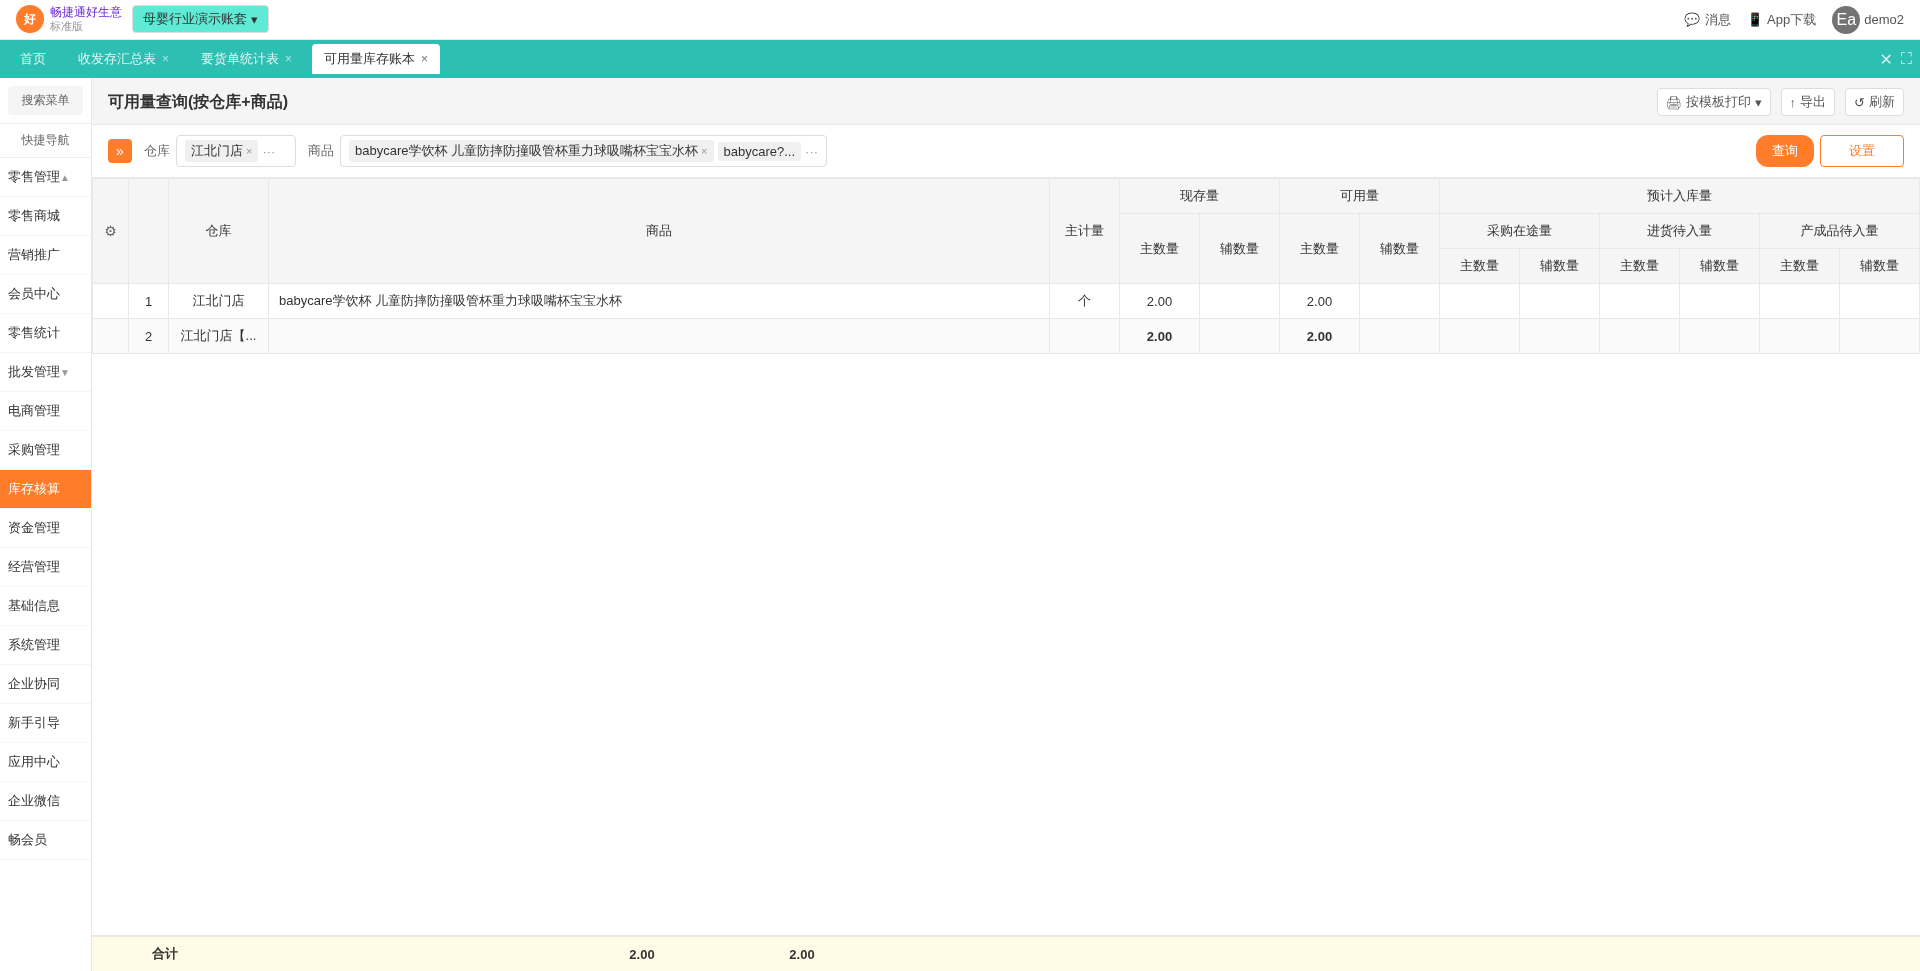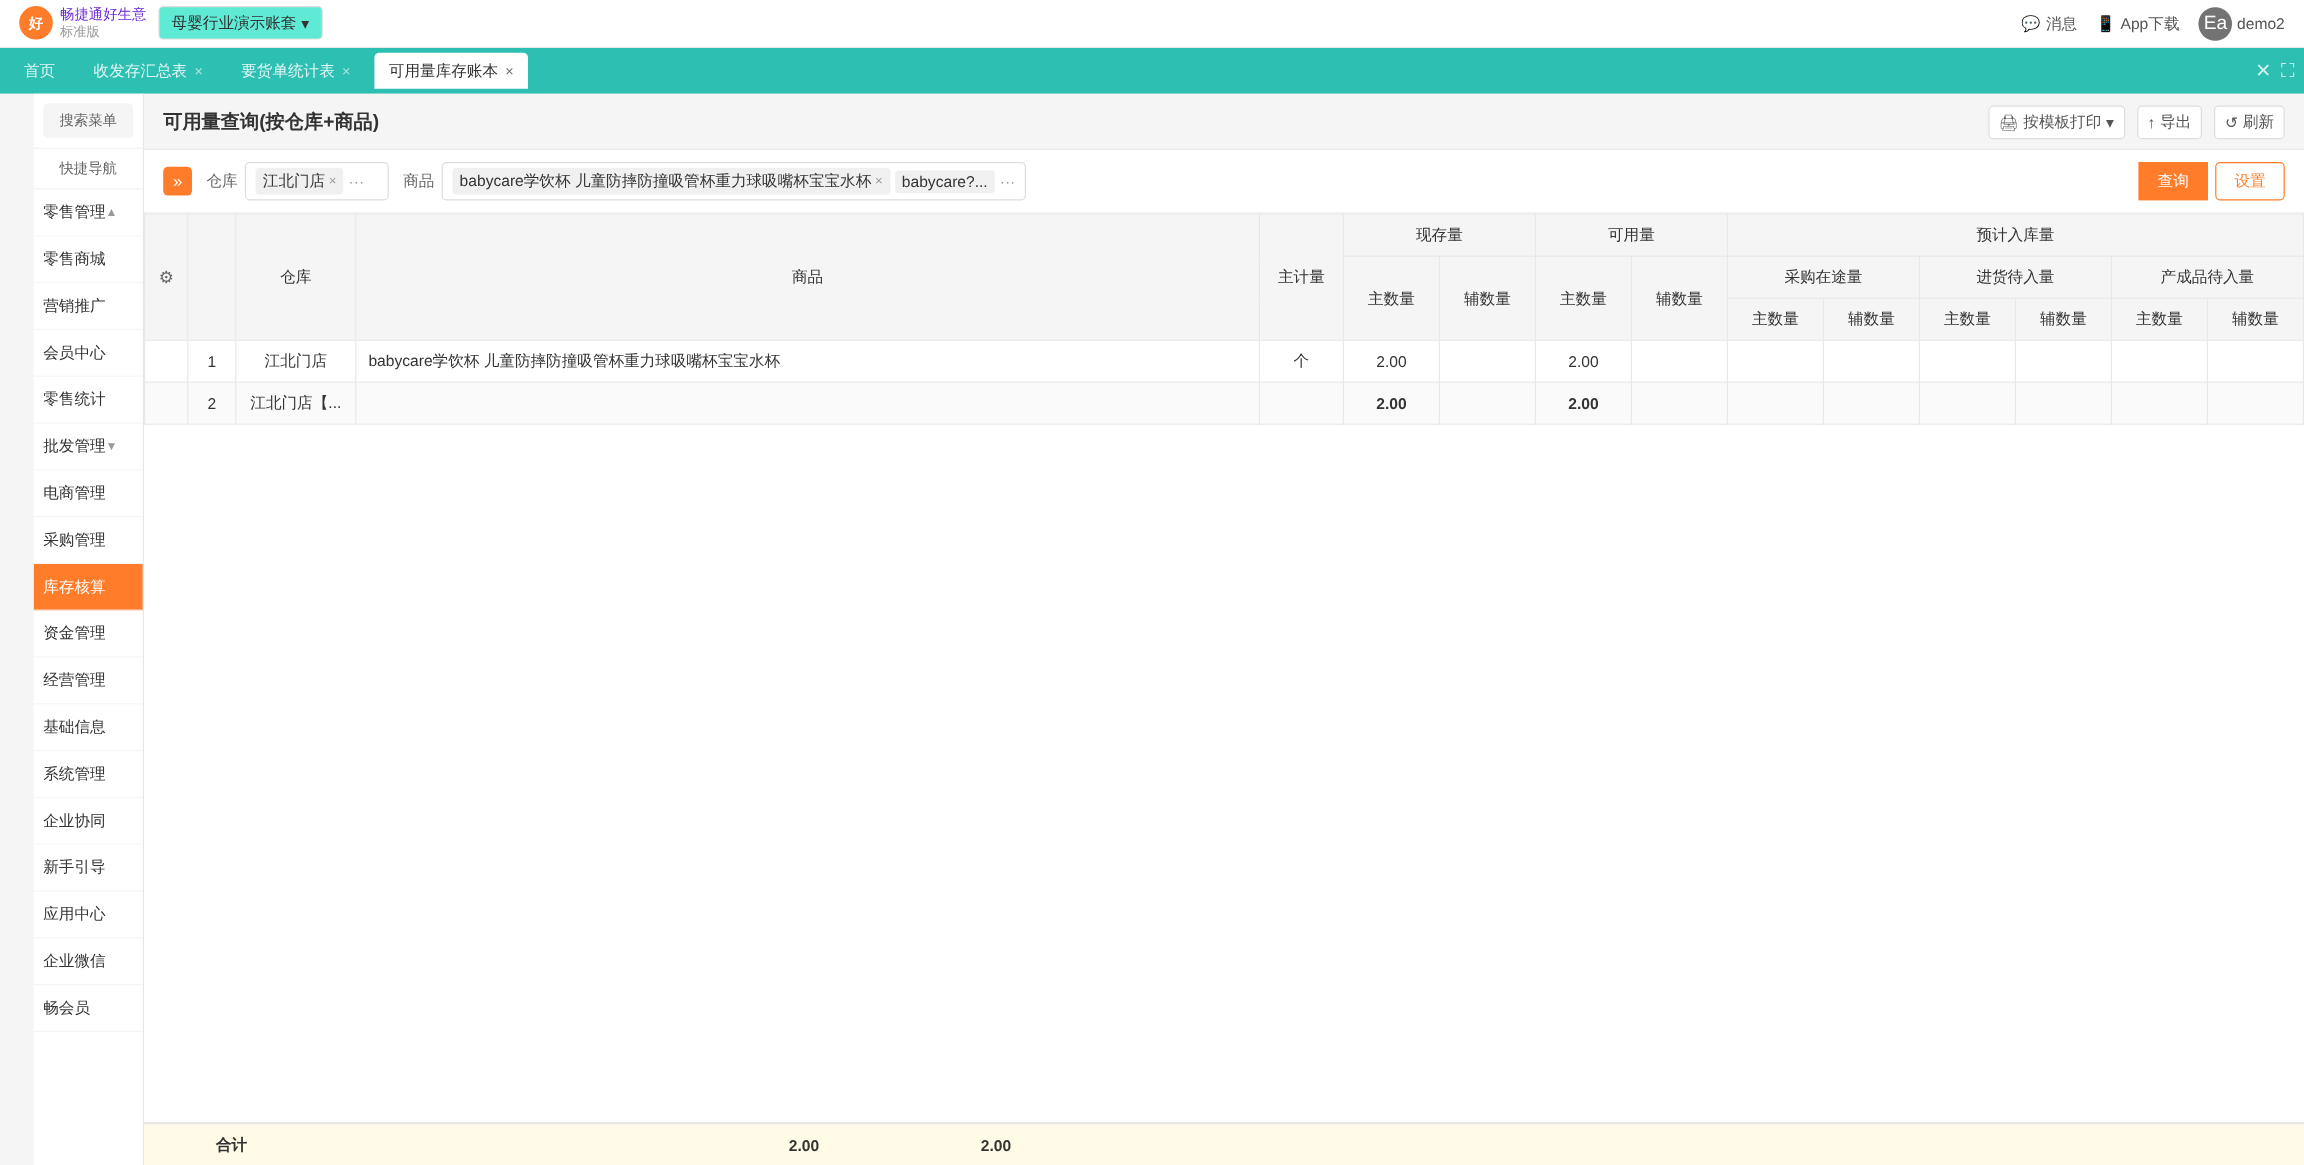--- a/index.html
+++ b/index.html
@@ -127,21 +127,20 @@
     }
 
     
     .sidebar {
       width: 92px;
       background: #fff;
       border-right: 1px solid #e8e8e8;
       display: flex;
       flex-direction: column;
       overflow-y: auto;
-      margin-left: 28px;
     }
     .sidebar-search {
       padding: 8px;
       border-bottom: 1px solid #f0f0f0;
     }
     .sidebar-search-btn {
       width: 100%;
       padding: 6px;
       background: #f5f5f5;
       border: none;
@@ -282,31 +281,31 @@
     }
     .filter-actions {
       margin-left: auto;
       display: flex;
       gap: 6px;
     }
     .btn-query {
       background: #ff7c2b;
       color: white;
       border: none;
-      border-radius: 0;
+      border-radius: 12px;
       padding: 6px 16px;
       cursor: pointer;
       font-size: 13px;
     }
     .btn-setting {
       background: #fff;
       color: #ff7c2b;
       border: 1px solid #ff7c2b;
       border-radius: 4px;
-      padding: 6px 15px;
+      padding: 6px 28px;
       cursor: pointer;
       font-size: 13px;
     }
 
     
     .table-wrapper {
       flex: 1;
       overflow: auto;
       padding: 0 0 0 0;
       background: #fff;

